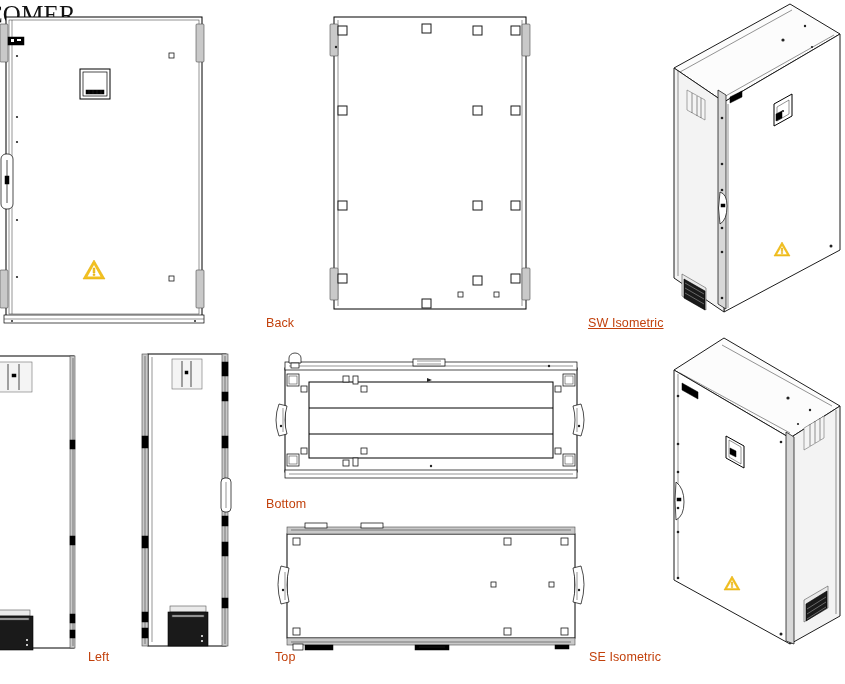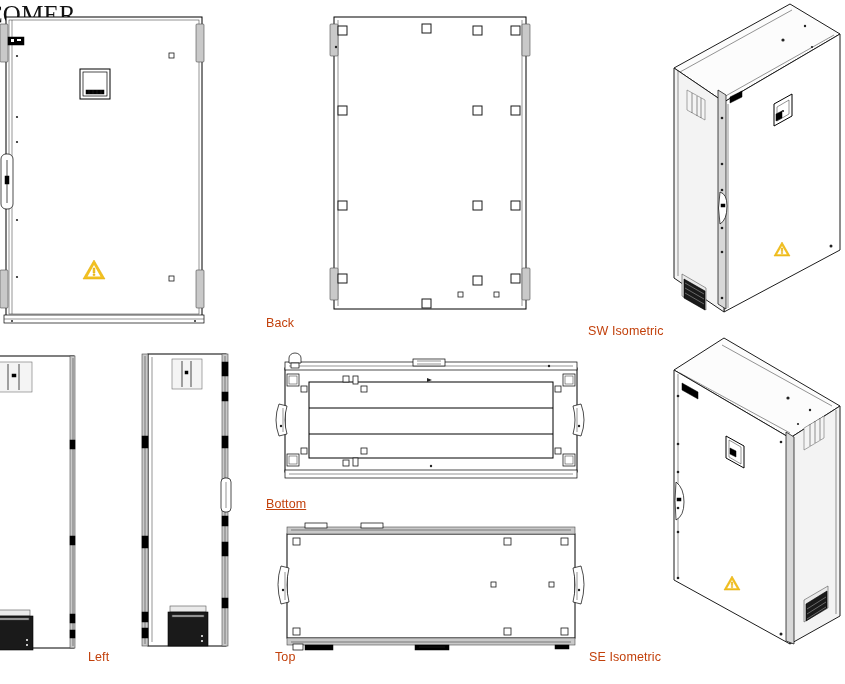--- a/index.html
+++ b/index.html
@@ -211,21 +211,21 @@
 
       <g>
         <polygon class="pale2" points="30,272 54,286 54,308 30,294"></polygon>
         <polygon class="fill-dk" points="32,277 53,289 53,308 32,296"></polygon>
         <line class="ln-gray" x1="33" y1="281" x2="52" y2="292"></line>
         <line class="ln-gray" x1="33" y1="286" x2="52" y2="297"></line>
         <line class="ln-gray" x1="33" y1="291" x2="52" y2="302"></line>
       </g>
     </svg>
   </div>
-  <div class="vlabel" style="left:588px;top:324px;">SW Isometric</div>
+  <div class="vlabel" style="left:588px;top:316px;text-decoration:underline;">SW Isometric</div>
 
   <div class="view" style="left:-28px;top:352px;">
     <svg width="130" height="300" viewBox="0 0 130 300">
       <rect class="fill-w" x="16" y="4" width="86" height="292"></rect>
       <line class="ln-hair" x1="20" y1="7" x2="20" y2="292"></line>
 
       <rect class="fill-gray" x="98" y="4" width="5" height="292"></rect>
       <line class="ln-hair" x1="101" y1="6" x2="101" y2="294"></line>
 
       <g>
@@ -342,21 +342,21 @@
       <line class="ln-hair" x1="152" y1="8" x2="176" y2="8"></line>
 
       <path class="fill-w-thin" d="M24 2 a6 5 0 0 1 12 0 v5 h-12 Z"></path>
       <rect class="fill-w-thin" x="26" y="7" width="8" height="5"></rect>
 
       <polygon class="dot" points="162,22 167,24 162,26"></polygon>
       <circle class="dot" cx="166" cy="110" r="1.2"></circle>
       <circle class="dot" cx="284" cy="10" r="1.2"></circle>
     </svg>
   </div>
-  <div class="vlabel" style="left:266px;top:497px;text-decoration:underline;">Bottom</div>
+  <div class="vlabel" style="left:266px;top:497px;">Bottom</div>
 
   <div class="view" style="left:265px;top:522px;">
     <svg width="330" height="128" viewBox="0 0 330 128">
 
       <rect class="fill-w" x="22" y="12" width="288" height="104"></rect>
 
       <rect class="fill-gray" x="22" y="5" width="288" height="7"></rect>
       <rect class="fill-gray" x="22" y="116" width="288" height="7"></rect>
       <line class="ln-hair" x1="26" y1="8" x2="306" y2="8"></line>
       <line class="ln-hair" x1="26" y1="120" x2="306" y2="120"></line>

